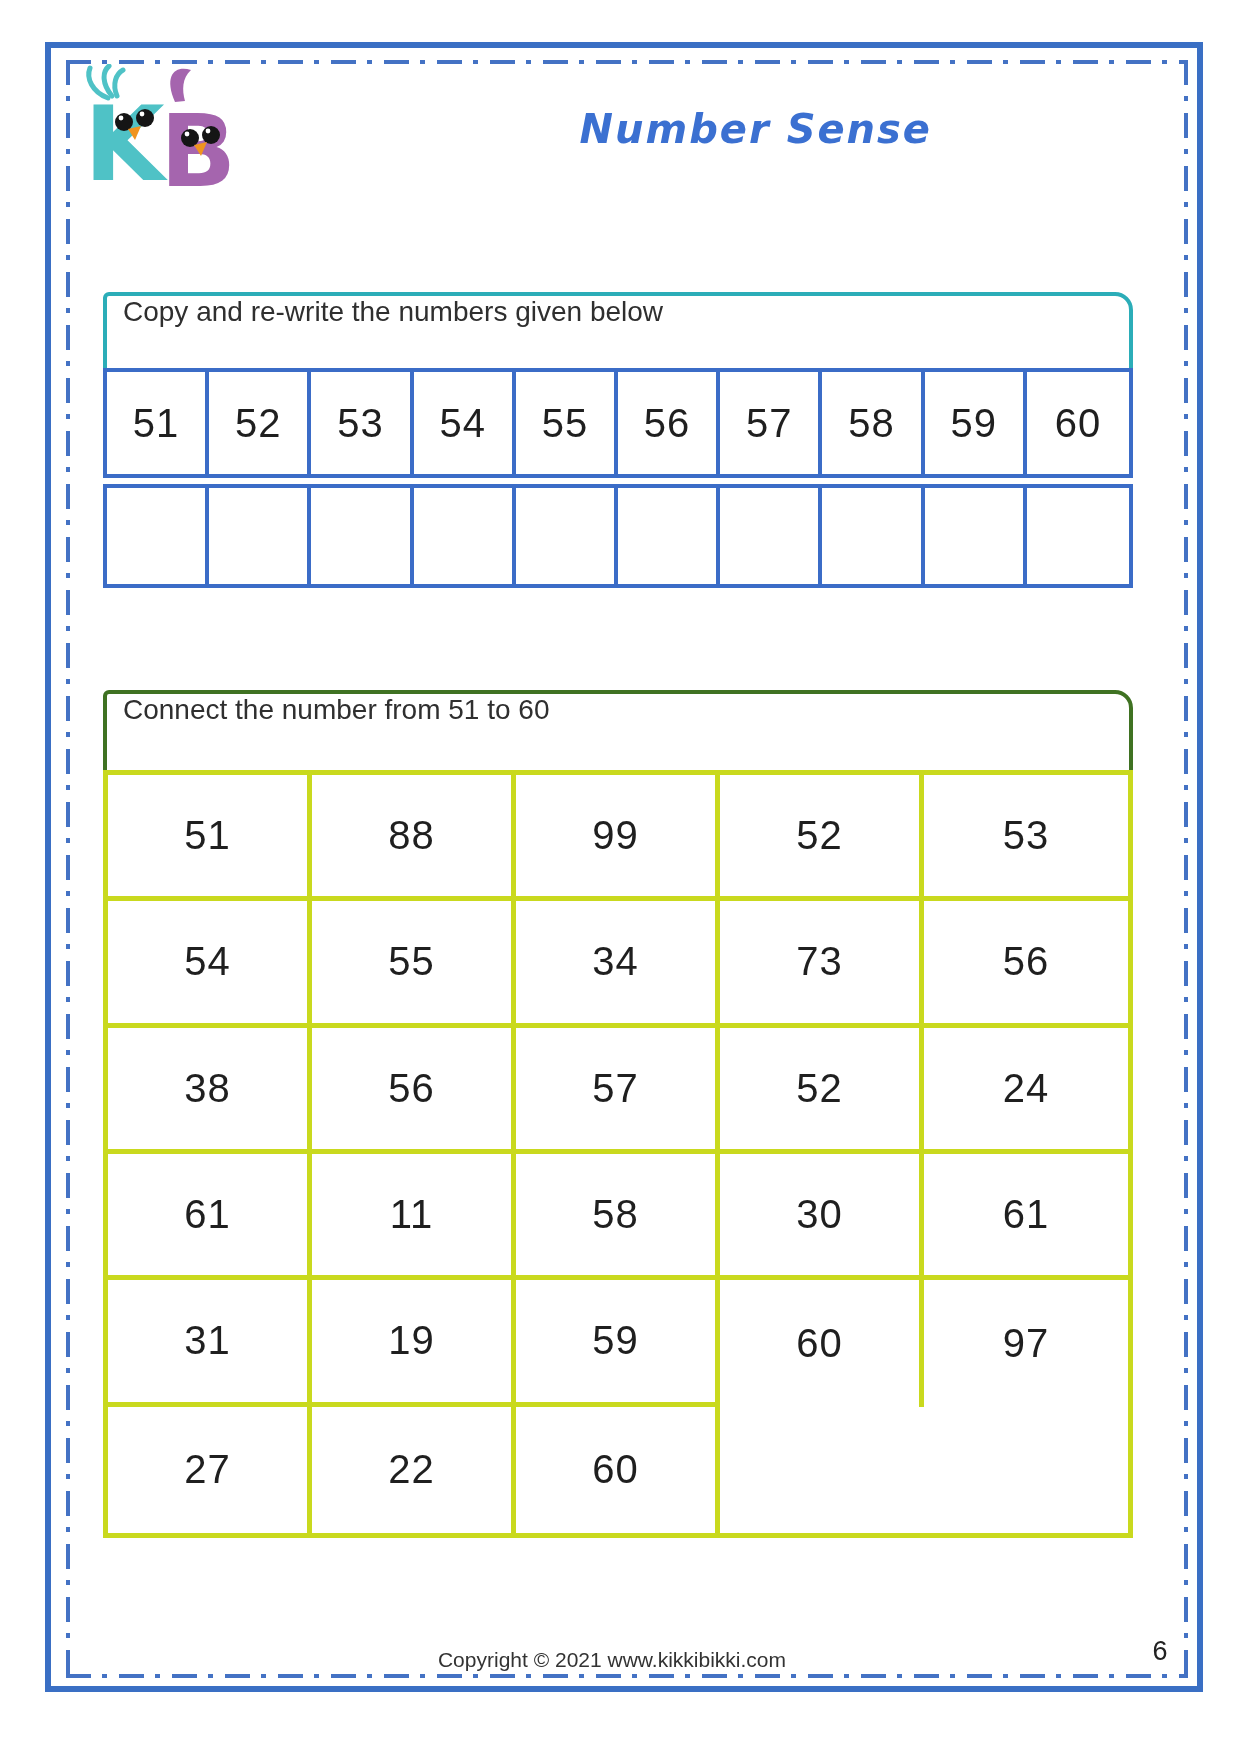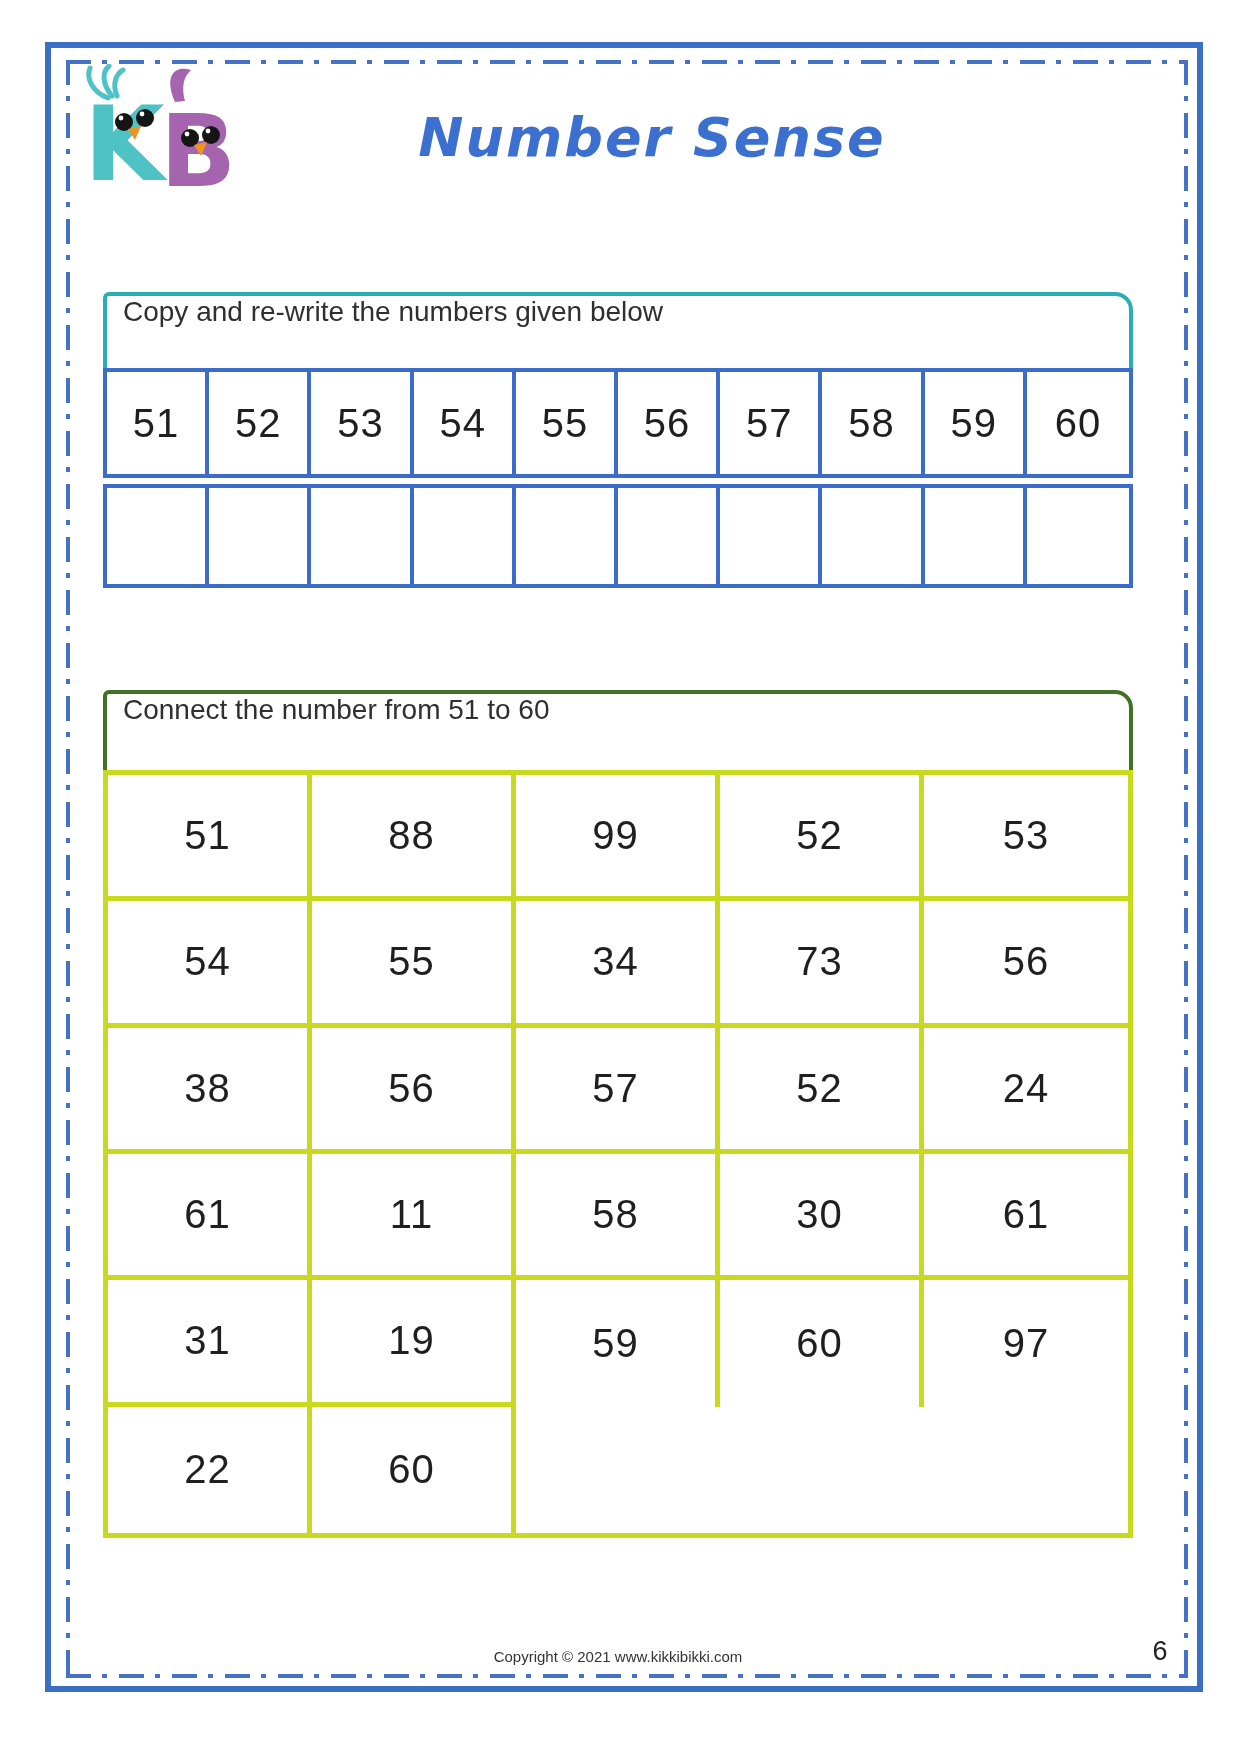--- a/index.html
+++ b/index.html
@@ -22,22 +22,22 @@
     background:repeating-linear-gradient(180deg,#4472c4 0 25px,transparent 25px 36px,#4472c4 36px 41px,transparent 41px 53px);}
   .dash-top{left:66px;top:60px;width:1122px;}
   .dash-bottom{left:66px;top:1674px;width:1122px;}
   .dash-left{left:66px;top:60px;height:1618px;}
   .dash-right{left:1184px;top:60px;height:1618px;}
 
   .logo{position:absolute;left:78px;top:64px;width:155px;height:135px;}
 
   .page-title{
     position:absolute;left:372px;top:106px;width:560px;height:80px;
-    text-align:center;
-    font-size:54px;font-style:italic;font-weight:bold;
+    text-align:right;
+    font-size:40px;font-style:italic;font-weight:bold;
     color:#3b70d1;letter-spacing:2px;
     font-family:"DejaVu Sans", sans-serif;
   }
 
   
   .sec-box{
     position:absolute;left:103px;width:1030px;box-sizing:border-box;
     background:#ffffff;display:flex;
     padding-left:16px;font-size:28px;color:#2f2f2f;
   }
@@ -67,22 +67,22 @@
   }
   .connect-grid .cell{
     border-right:5px solid #c9d91e;border-bottom:5px solid #c9d91e;
     display:flex;align-items:center;justify-content:center;
     font-size:40px;color:#1f1f1f;letter-spacing:1px;
   }
   .connect-grid .cell:nth-child(5n){border-right:none;}
   .connect-grid .cell:nth-last-child(-n+5){border-bottom:none;}
 
   .footer-copyright{
-    position:absolute;left:103px;top:1648px;width:1030px;
-    text-align:center;font-size:15px;color:#333333;
+    position:absolute;left:97px;top:1648px;width:1030px;
+    text-align:center;font-size:21px;color:#333333;
   }
   .page-number{
     position:absolute;left:1140px;top:1636px;width:40px;
     font-size:27px;color:#222222;text-align:center;
   }
 </style>
 </head>
 <body>
 
 <div class="page">
@@ -178,20 +178,21 @@
       <div class="cell">61</div>
       <div class="cell">11</div>
       <div class="cell">58</div>
       <div class="cell">30</div>
       <div class="cell">61</div>
       <div class="cell">31</div>
       <div class="cell">19</div>
       <div class="cell">59</div>
       <div class="cell">60</div>
       <div class="cell">97</div>
+      <div class="cell">27</div>
       <div class="cell">22</div>
       <div class="cell">60</div>
     </div>
 
   <div class="footer-copyright">Copyright © 2021 www.kikkibikki.com</div>
   <div class="page-number">6</div>
 
 </div>
 
 </body></html>

